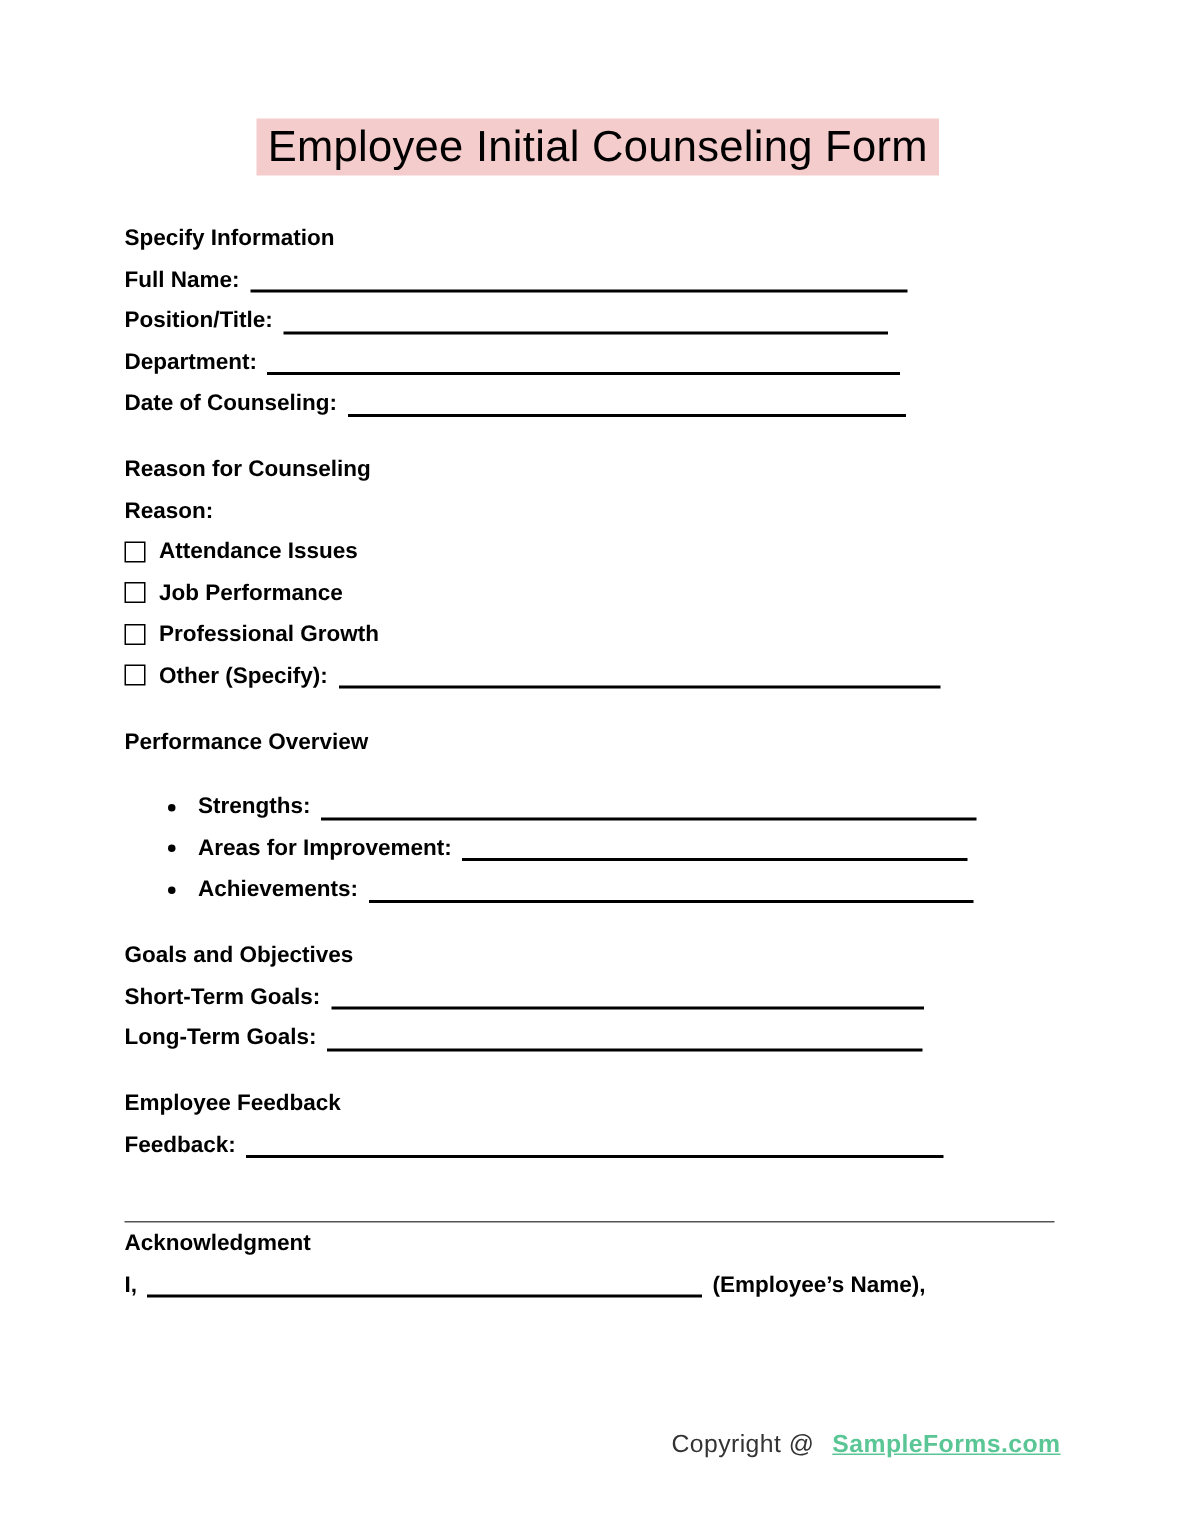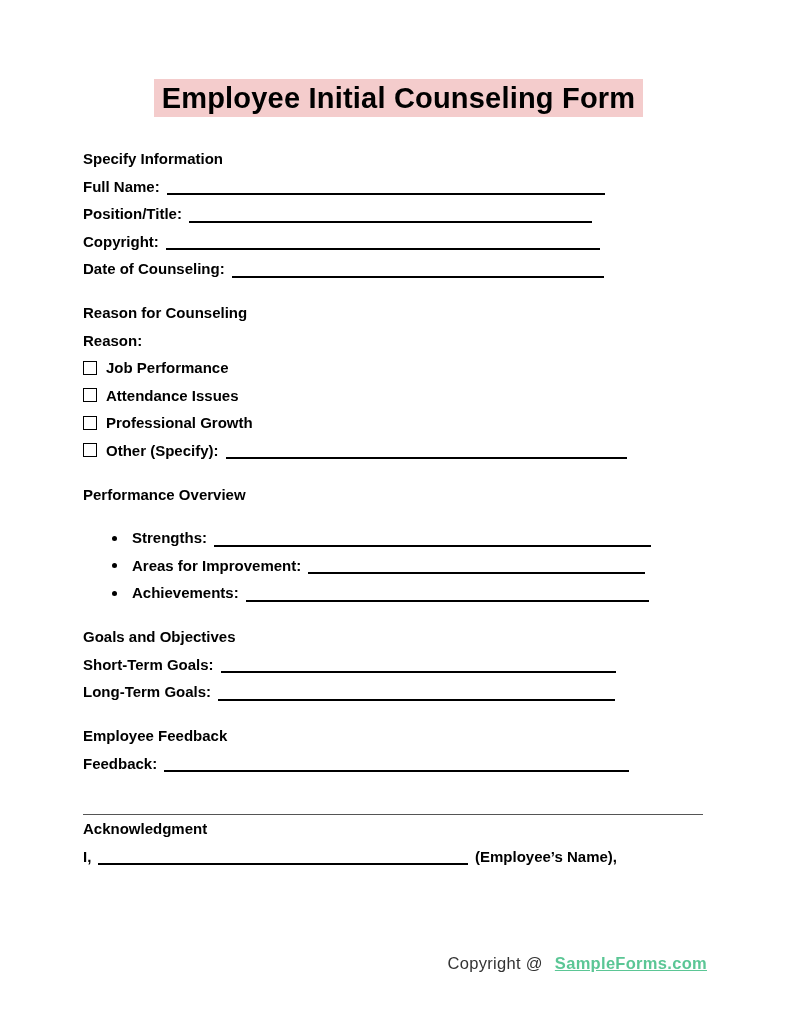--- a/index.html
+++ b/index.html
@@ -10,21 +10,21 @@
     background: #ffffff;
     font-family: "Liberation Sans", sans-serif;
     color: #000000;
     overflow: hidden;
   }
   .title-wrap { padding-top: 79px; text-align: center; }
   .title {
     display: inline-block;
     background: #f4cccc;
     font-size: 29px;
-    font-weight: bold;
+    font-weight: normal;
     line-height: 38px;
     padding: 0 8px;
     letter-spacing: 0.2px;
   }
   .body {
     padding-left: 83px;
     font-size: 15px;
     font-weight: bold;
   }
   .body p { margin: 0; }
@@ -106,37 +106,37 @@
     <p class="h first">Specify Information</p>
     <div class="row w522">
       <span class="lbl">Full Name:</span>
       <span class="blank"></span>
     </div>
     <div class="row w509">
       <span class="lbl">Position/Title:</span>
       <span class="blank"></span>
     </div>
     <div class="row w517">
-      <span class="lbl">Copyright:</span>
+      <span class="lbl">Department:</span>
       <span class="blank"></span>
     </div>
     <div class="row w521">
       <span class="lbl">Date of Counseling:</span>
       <span class="blank"></span>
     </div>
 
     <p class="h sec">Reason for Counseling</p>
     <p class="h">Reason:</p>
     <div class="chkrow">
       <span class="checkbox"></span>
-      <span class="lbl">Job Performance</span>
+      <span class="lbl">Attendance Issues</span>
     </div>
     <div class="chkrow">
       <span class="checkbox"></span>
-      <span class="lbl">Attendance Issues</span>
+      <span class="lbl">Job Performance</span>
     </div>
     <div class="chkrow">
       <span class="checkbox"></span>
       <span class="lbl">Professional Growth</span>
     </div>
     <div class="chkrow w544">
       <span class="checkbox"></span>
       <span class="lbl">Other (Specify):</span>
       <span class="blank"></span>
     </div>

